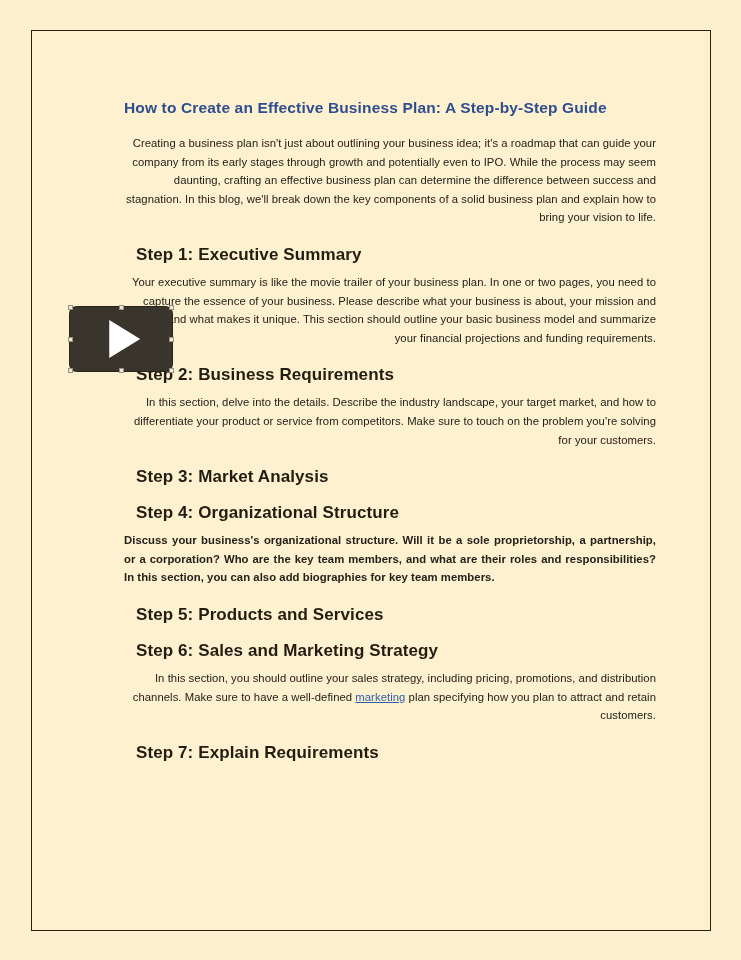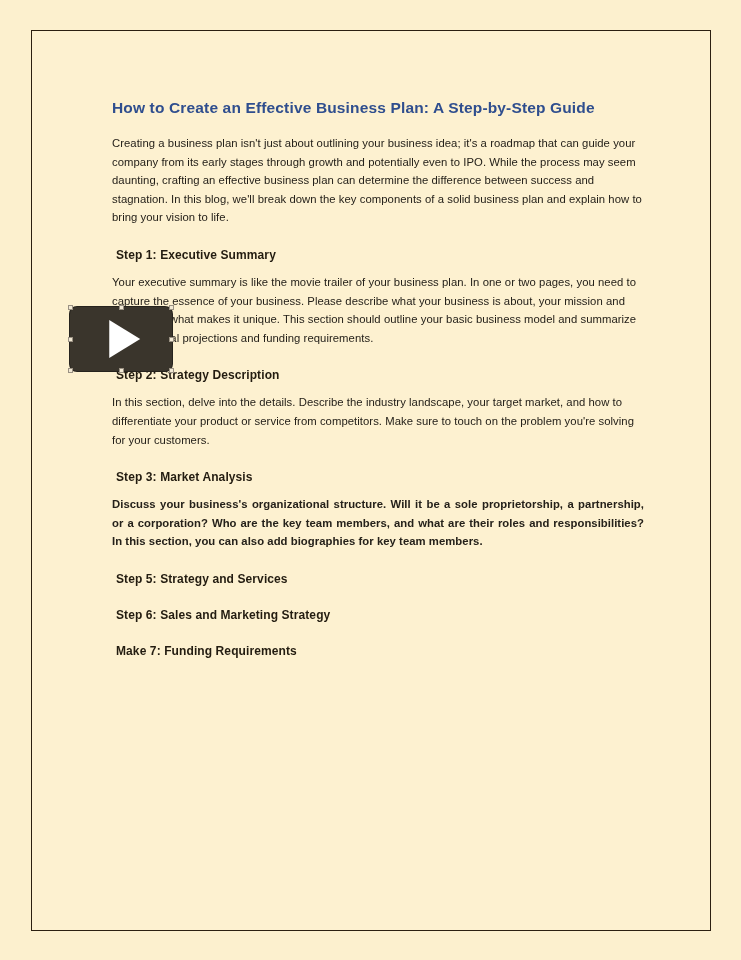--- a/index.html
+++ b/index.html
@@ -28,49 +28,49 @@
     top: 30px;
     width: 680px;
     height: 901px;
     border: 1px solid #2b1f10;
     box-sizing: border-box;
     background: #fdf1d0;
   }
 
   #content {
     position: absolute;
-    left: 112px;
+    left: 124px;
     top: 98px;
     width: 532px;
   }
 
   h1.doc-title {
     margin: 0 0 16px 0;
     font-size: 15.5px;
     line-height: 20px;
     font-weight: bold;
     color: #2f4e8e;
     letter-spacing: 0.15px;
   }
 
   h2.step-heading {
-    margin: 20px 0 10px 4px;
-    font-size: 12px;
+    margin: 20px 0 10px 12px;
+    font-size: 17px;
     line-height: 16px;
     font-weight: bold;
     color: #231c10;
     letter-spacing: 0.1px;
   }
 
   p.body-para {
     margin: 0 0 2px 0;
     font-size: 11.3px;
     line-height: 18.6px;
     color: #25211a;
-    text-align: left;
+    text-align: right;
     letter-spacing: 0.05px;
   }
 
   p.body-para.justify {
     text-align: justify;
     font-weight: bold;
   }
 
   a.inline-link {
     color: #2f5fa8;
@@ -135,32 +135,34 @@
 
   <div id="content">
 
     <h1 class="doc-title">How to Create an Effective Business Plan: A Step-by-Step Guide</h1>
 
     <p class="body-para">Creating a business plan isn't just about outlining your business idea; it's a roadmap that can guide your company from its early stages through growth and potentially even to IPO. While the process may seem daunting, crafting an effective business plan can determine the difference between  success and stagnation. In this blog, we'll break down the key components of a solid business plan and explain how to bring your vision to life.</p>
 
     <h2 class="step-heading">Step 1: Executive Summary</h2>
     <p class="body-para">Your executive summary is like the movie trailer of your business plan. In one or two pages, you need to capture the essence of your business. Please describe what your business is about, your mission and vision, and what makes it unique. This section should outline your basic business model and summarize your financial projections and funding requirements.</p>
 
-    <h2 class="step-heading">Step 2: Strategy Description</h2>
+    <h2 class="step-heading">Step 2: Business Requirements</h2>
     <p class="body-para">In this section, delve into the details. Describe the industry landscape, your target market, and how to differentiate your product or service from competitors. Make sure to touch on the problem you're solving for your customers.</p>
 
     <h2 class="step-heading">Step 3: Market Analysis</h2>
 
+    <h2 class="step-heading">Step 4: Organizational Structure</h2>
     <p class="body-para justify">Discuss your business's organizational structure. Will it be a sole proprietorship, a partnership, or a corporation? Who are the key team members, and what are their roles and responsibilities? In this section, you can also add biographies for key team members.</p>
 
-    <h2 class="step-heading">Step 5: Strategy and Services</h2>
+    <h2 class="step-heading">Step 5: Products and Services</h2>
 
     <h2 class="step-heading">Step 6: Sales and Marketing Strategy</h2>
+    <p class="body-para"><span>In this section, you should outline your sales strategy, including pricing, promotions, and distribution channels. Make sure to have a well-defined </span><a class="inline-link" href="#">marketing</a><span> plan specifying how you plan to attract and retain customers.</span></p>
 
-    <h2 class="step-heading">Make 7: Funding Requirements</h2>
+    <h2 class="step-heading">Step 7: Explain Requirements</h2>
 
   </div>
 
   <div id="video-overlay">
     <div class="vid-box">
       <div class="play-triangle"></div>
     </div>
     <span class="handle tl"></span>
     <span class="handle tm"></span>
     <span class="handle tr"></span>

